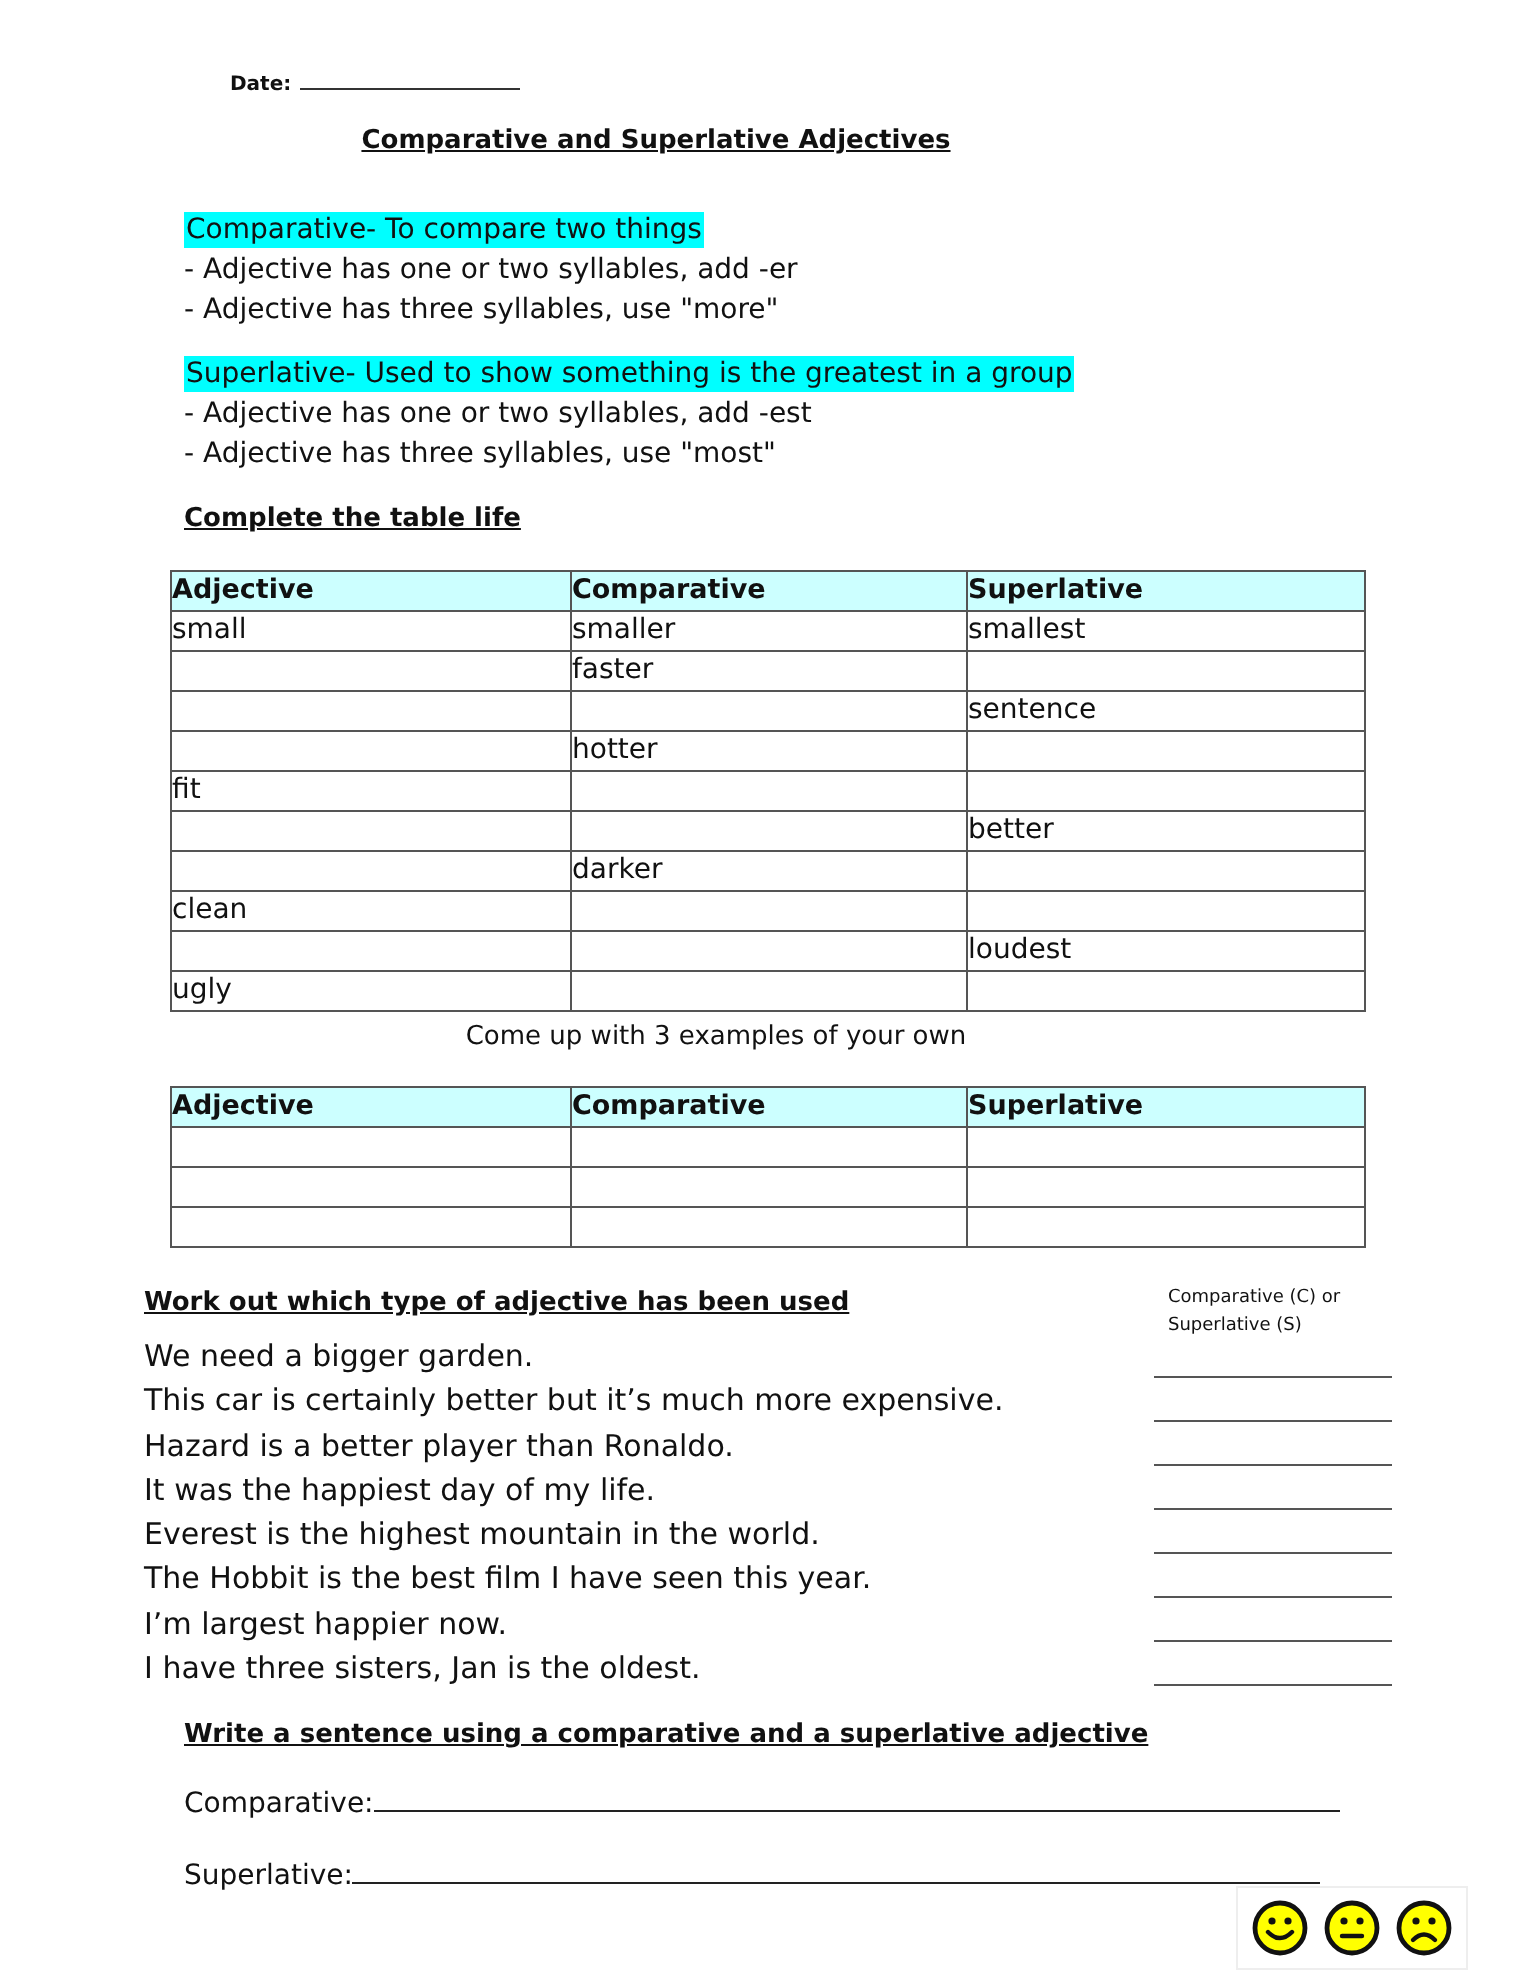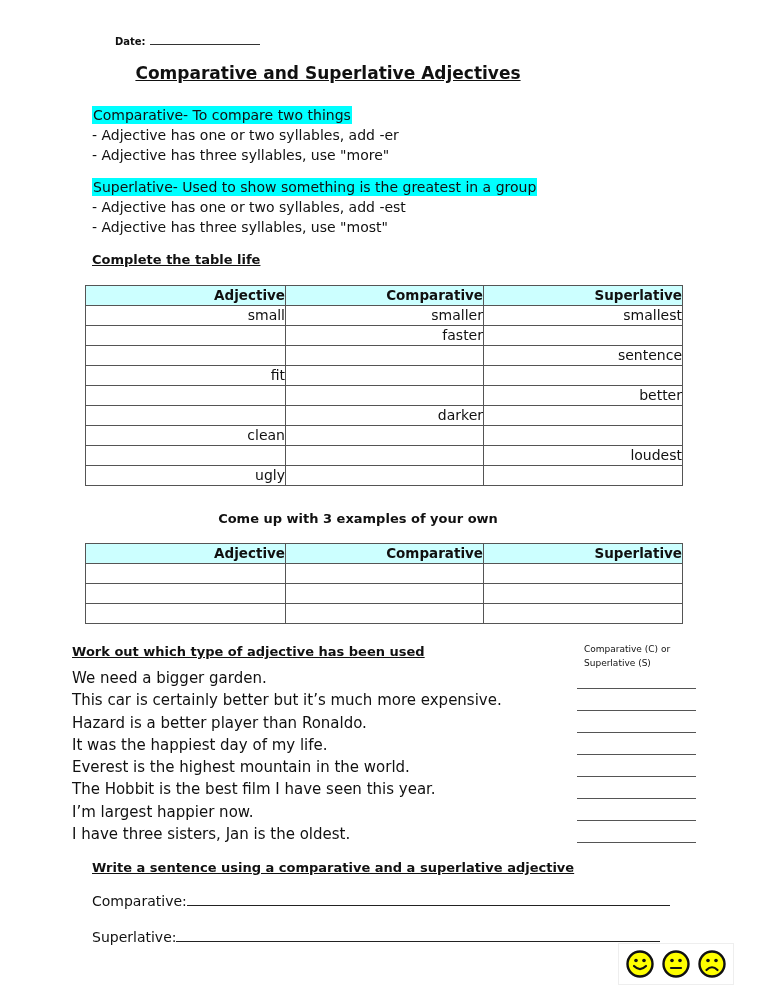--- a/index.html
+++ b/index.html
@@ -1,30 +1,30 @@
 <!DOCTYPE html>
 <html><head>
 <meta charset="utf-8">
 <style>
   html, body { margin:0; padding:0; background:#ffffff; }
   body { width:768px; height:994px; position:relative; overflow:hidden;
          font-family:"DejaVu Sans", sans-serif; color:#111; }
   .abs { position:absolute; }
   .date { left:93px; top:35px; font-size:10px; font-weight:bold;padding-left:22px; }
   .date .blank { display:inline-block; width:110px; border-bottom:1px solid #333; margin-left:4px; height:9px; }
-  .title { left:0; width:656px; top:63px; text-align:center; font-size:17px; font-weight:bold; text-decoration:underline; }
+  .title { left:0; width:656px; top:63px; text-align:center; font-size:13px; font-weight:bold; text-decoration:underline; }
   .hl { background:#00ffff; }
   .def-head { left:92px; font-size:14px; line-height:18px; padding:0 1px; }
   .rule { left:92px; font-size:14px; line-height:18px; }
   .section-h { font-size:13px; font-weight:bold; text-decoration:underline; }
   table.grid { position:absolute; left:85px; width:597px; border-collapse:collapse; table-layout:fixed; font-size:14px; }
-  table.grid th, table.grid td { border:1px solid #555; height:19px; padding:0; text-align:right; line-height:19px; }
+  table.grid th, table.grid td { border:1px solid #555; height:19px; padding:0; text-align:left; line-height:19px; }
   table.grid th { background:#ccffff; font-weight:bold; font-size:13.5px; }
   table.grid td:nth-child(3), table.grid th:nth-child(3) { border-left:1px solid #999; }
-  .own-h { left:0; width:716px; top:511px; text-align:center; font-size:13px; font-weight:bold; }
+  .own-h { left:0; width:716px; top:511px; text-align:center; font-size:13px; font-weight:normal; }
   .work-h { left:72px; top:644px; }
   .cs-note { left:584px; top:642px; font-size:9px; line-height:14px; }
   .sent { left:72px; font-size:15px; line-height:22.3px; }
   .ansline { left:577px; width:119px; border-bottom:1px solid #555; height:0; }
   .write-h { left:92px; top:860px; }
   .fill { left:92px; font-size:14px; }
   .fill .line { display:inline-block; border-bottom:1px solid #222; height:12px; vertical-align:baseline; }
   .faces { left:618px; top:943px; width:114px; height:40px; border:1px solid #eee; display:flex; gap:6px; align-items:center; justify-content:center; }
 </style>
 </head>
@@ -67,20 +67,25 @@
       </tr>
     <tr>
         <td></td>
         <td>faster</td>
         <td></td>
       </tr>
     <tr>
         <td></td>
         <td></td>
         <td>sentence</td>
+      </tr>
+    <tr>
+        <td></td>
+        <td>hotter</td>
+        <td></td>
       </tr>
     <tr>
         <td>fit</td>
         <td></td>
         <td></td>
       </tr>
     <tr>
         <td></td>
         <td></td>
         <td>better</td>

